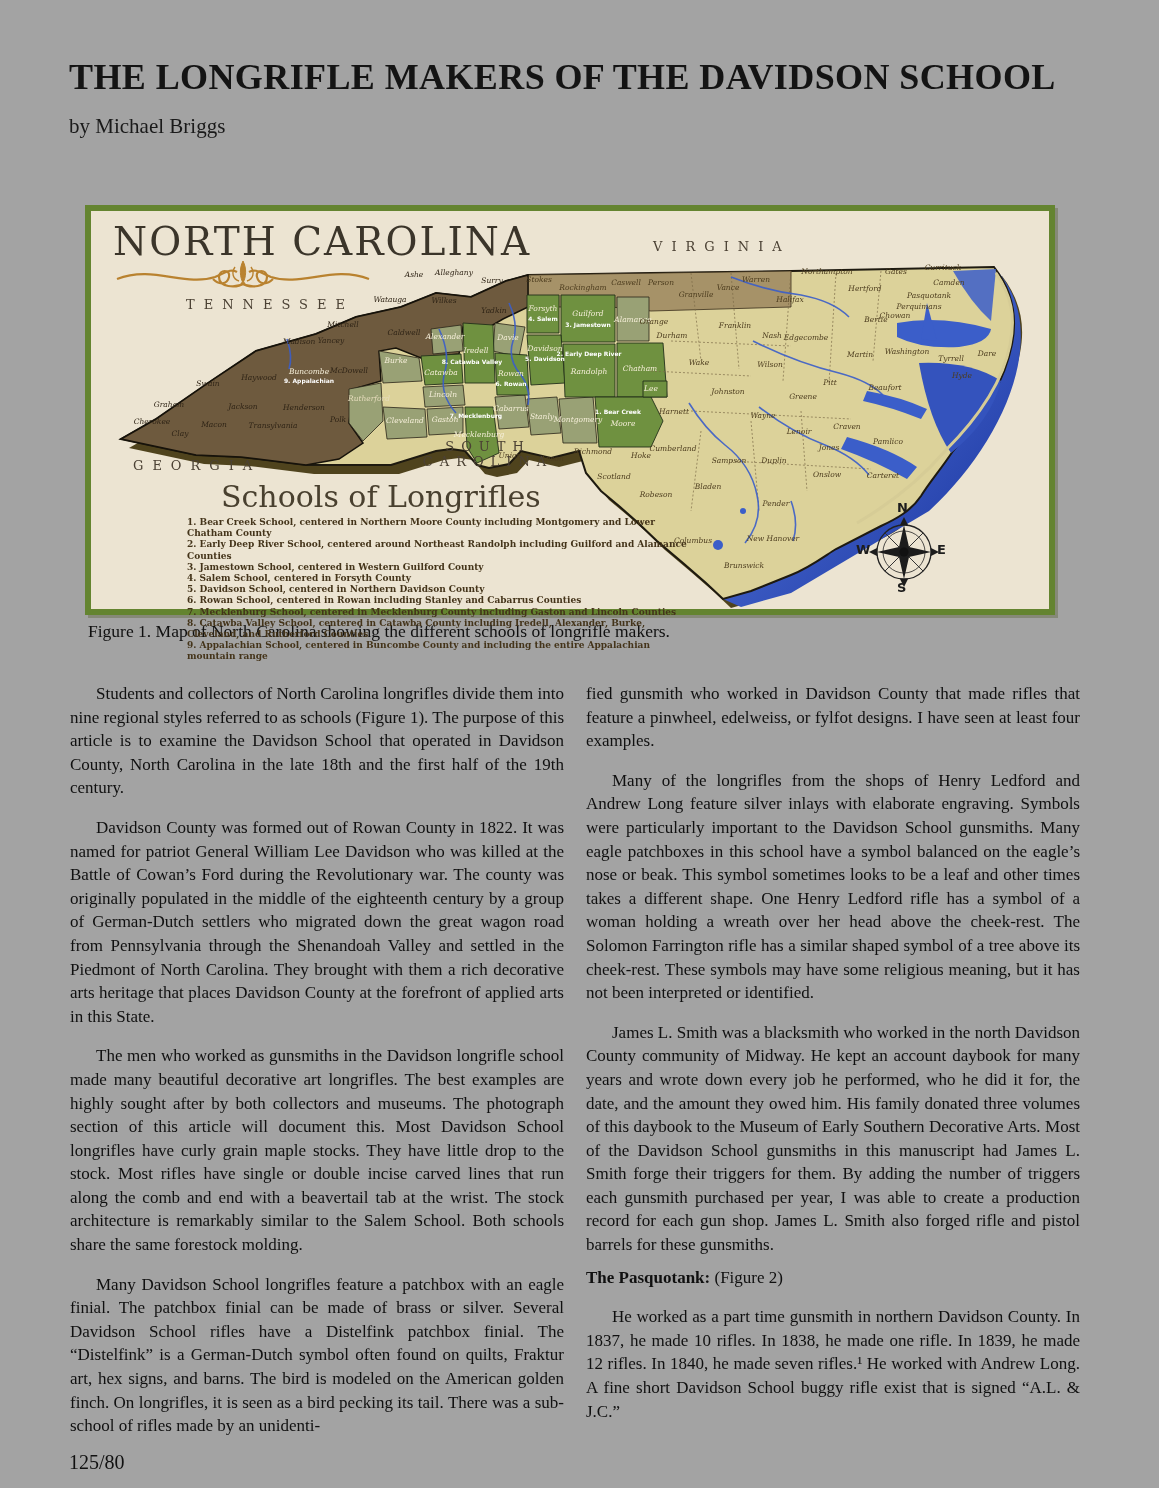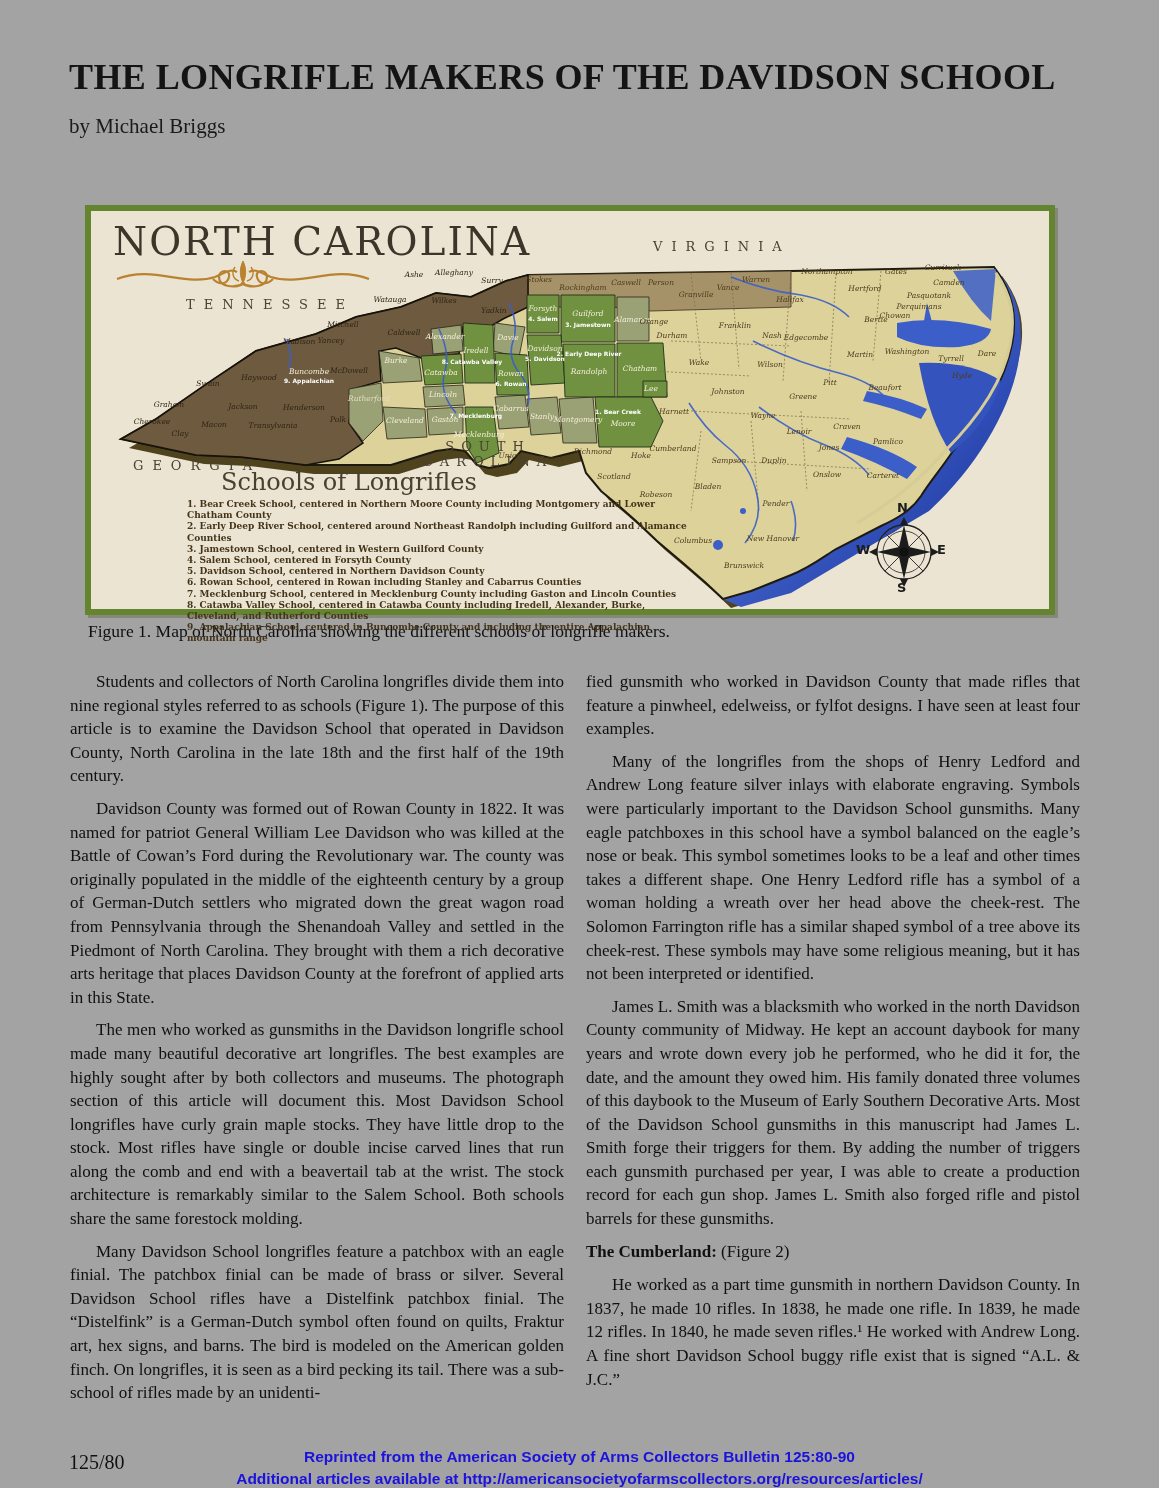--- a/index.html
+++ b/index.html
@@ -16,42 +16,42 @@
            box-shadow:inset 0 0 0 2px #a9bc72, inset 0 0 0 3px #3f5418, 3px 3px 0 rgba(80,90,40,.35);}
   .map-fig svg{position:absolute;left:0;top:0;}
   .mo{position:absolute;z-index:5;}
   .m-title{left:22px;top:8px;font-family:"DejaVu Serif",serif;font-size:39px;color:#3b352a;letter-spacing:2px;}
   .m-state{font-family:"DejaVu Serif",serif;font-size:13px;letter-spacing:9px;color:#4b4134;}
   #lbl-tenn{left:95px;top:86px;}
   #lbl-virg{left:562px;top:28px;}
   #lbl-geor{left:42px;top:247px;}
   #lbl-sc{left:322px;top:228px;width:150px;text-align:center;letter-spacing:7px;line-height:15px;}
   .m-legend{left:96px;top:257px;width:500px;}
-  .m-legend .lt{font-family:"DejaVu Serif",serif;font-size:24px;color:#49402f;margin:0 0 3px 34px;}
+  .m-legend .lt{font-family:"DejaVu Serif",serif;font-size:30px;color:#49402f;margin:11px 0 3px 34px;}
   .m-legend .items{font-family:"DejaVu Serif",serif;font-size:9px;font-weight:bold;
                    line-height:11.2px;color:#44341a;}
   .m-comp{font-family:"DejaVu Sans",sans-serif;font-weight:bold;font-size:13px;color:#1d1d1d;}
   #c-n{left:806px;top:289px;} #c-e{left:846px;top:331px;}
   #c-s{left:806px;top:369px;} #c-w{left:765px;top:331px;}
 
   .cty{font-family:"DejaVu Serif",serif;font-style:italic;font-size:7.5px;text-anchor:middle;}
   .cty.w{fill:#f5eed8;}
   .cty.w2{fill:#e6dcbd;}
   .cty.b{fill:#2f2416;}
   .cty.d{fill:#4c3c1e;}
   .cty.t{font-style:normal;font-weight:bold;font-size:6px;fill:#ffffff;
          font-family:"DejaVu Sans",sans-serif;}
 
   .caption{position:absolute;left:88px;top:621px;font-size:17.5px;color:#101010;}
 
   
   .col{position:absolute;top:666px;width:494px;font-size:17px;line-height:23.6px;
        text-align:justify;color:#101010;}
   #col-left{left:70px;} #col-right{left:586px;}
-  .col p{margin:4px 0 9px 0;text-indent:26px;}
+  .col p{margin:16px 0 9px 0;text-indent:26px;}
   .col p.noindent{text-indent:0;}
   .col p.h{text-indent:0;margin:5px 0 10px 0;}
   .col p.h b{font-weight:bold;}
   .col p.sub{text-indent:0;font-weight:bold;font-size:16px;margin:0 0 10px 0;}
 
   
   .pagenum{position:absolute;left:69px;top:1451px;font-size:20px;color:#101010;}
   .footer-center{position:absolute;left:0;right:0;top:1446px;text-align:center;
                  font-family:"Liberation Sans",sans-serif;font-weight:bold;font-size:15.5px;
                  color:#1a12dd;line-height:22px;}
@@ -324,23 +324,19 @@
   <div class="col" id="col-left">
       <p>Students and collectors of North Carolina longrifles divide them into nine regional styles referred to as schools (Figure 1). The purpose of this article is to examine the Davidson School that operated in Davidson County, North Carolina in the late 18th and the first half of the 19th century.</p>
       <p>Davidson County was formed out of Rowan County in 1822. It was named for patriot General William Lee Davidson who was killed at the Battle of Cowan’s Ford during the Revolutionary war. The county was originally populated in the middle of the eighteenth century by a group of German-Dutch settlers who migrated down the great wagon road from Pennsylvania through the Shenandoah Valley and settled in the Piedmont of North Carolina. They brought with them a rich decorative arts heritage that places Davidson County at the forefront of applied arts in this State.</p>
       <p>The men who worked as gunsmiths in the Davidson longrifle school made many beautiful decorative art longrifles. The best examples are highly sought after by both collectors and museums. The photograph section of this article will document this. Most Davidson School longrifles have curly grain maple stocks. They have little drop to the stock. Most rifles have single or double incise carved lines that run along the comb and end with a beavertail tab at the wrist. The stock architecture is remarkably similar to the Salem School. Both schools share the same forestock molding.</p>
       <p>Many Davidson School longrifles feature a patchbox with an eagle finial. The patchbox finial can be made of brass or silver. Several Davidson School rifles have a Distelfink patchbox finial. The “Distelfink” is a German-Dutch symbol often found on quilts, Fraktur art, hex signs, and barns. The bird is modeled on the American golden finch. On longrifles, it is seen as a bird pecking its tail. There was a sub-school of rifles made by an unidenti-</p>
     </div>
   <div class="col" id="col-right">
       <p class="noindent">fied gunsmith who worked in Davidson County that made rifles that feature a pinwheel, edelweiss, or fylfot designs. I have seen at least four examples.</p>
       <p>Many of the longrifles from the shops of Henry Ledford and Andrew Long feature silver inlays with elaborate engraving. Symbols were particularly important to the Davidson School gunsmiths. Many eagle patchboxes in this school have a symbol balanced on the eagle’s nose or beak. This symbol sometimes looks to be a leaf and other times takes a different shape. One Henry Ledford rifle has a symbol of a woman holding a wreath over her head above the cheek-rest. The Solomon Farrington rifle has a similar shaped symbol of a tree above its cheek-rest.  These symbols may have some religious meaning, but it has not been interpreted or identified.</p>
       <p>James L. Smith was a blacksmith who worked in the north Davidson County community of Midway. He kept an account daybook for many years and wrote down every job he performed, who he did it for, the date, and the amount they owed him. His family donated three volumes of this daybook to the Museum of Early Southern Decorative Arts.  Most of the Davidson School gunsmiths in this manuscript had James L. Smith forge their triggers for them. By adding the number of triggers each gunsmith purchased per year, I was able to create a production record for each gun shop. James L. Smith also forged rifle and pistol barrels for these gunsmiths.</p>
-      <p class="h"><b>The Cumberland:</b> (Figure 2)</p>
+      <p class="h"><b>The Pasquotank:</b> (Figure 2)</p>
       <p>He worked as a part time gunsmith in northern Davidson County. In 1837, he made 10 rifles. In 1838, he made one rifle.  In 1839, he made 12 rifles. In 1840, he made seven rifles.¹  He worked with Andrew Long. A fine short Davidson School buggy rifle exist that is signed “A.L. &amp; J.C.”</p>
     </div>
 
   <div class="pagenum">125/80</div>
-  <div class="footer-center">
-    <div>Reprinted from the American Society of Arms Collectors Bulletin 125:80-90</div>
-    <div>Additional articles available at http://americansocietyofarmscollectors.org/resources/articles/</div>
-  </div>
 
 </div>
 
 </body></html>

